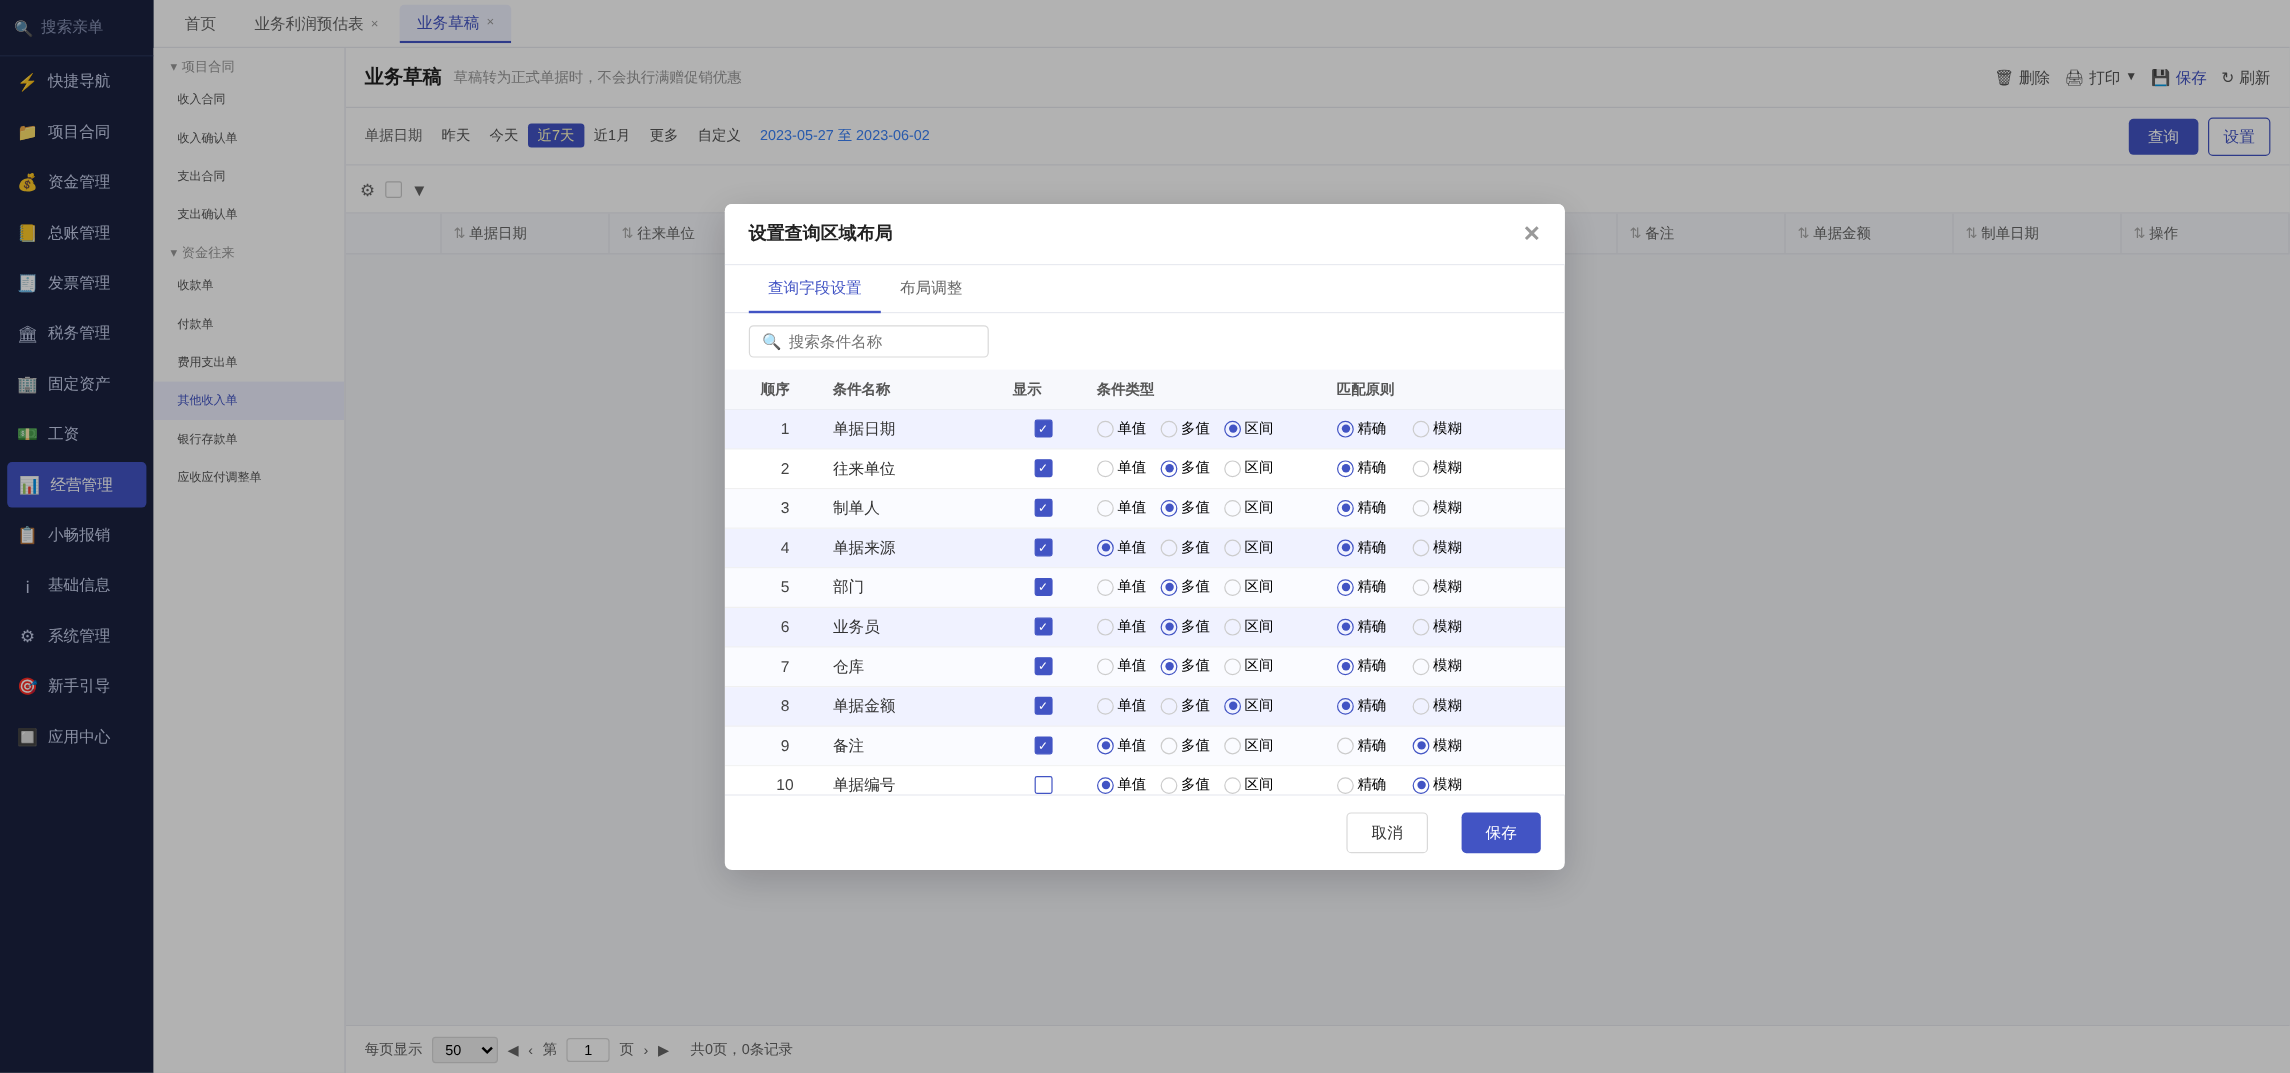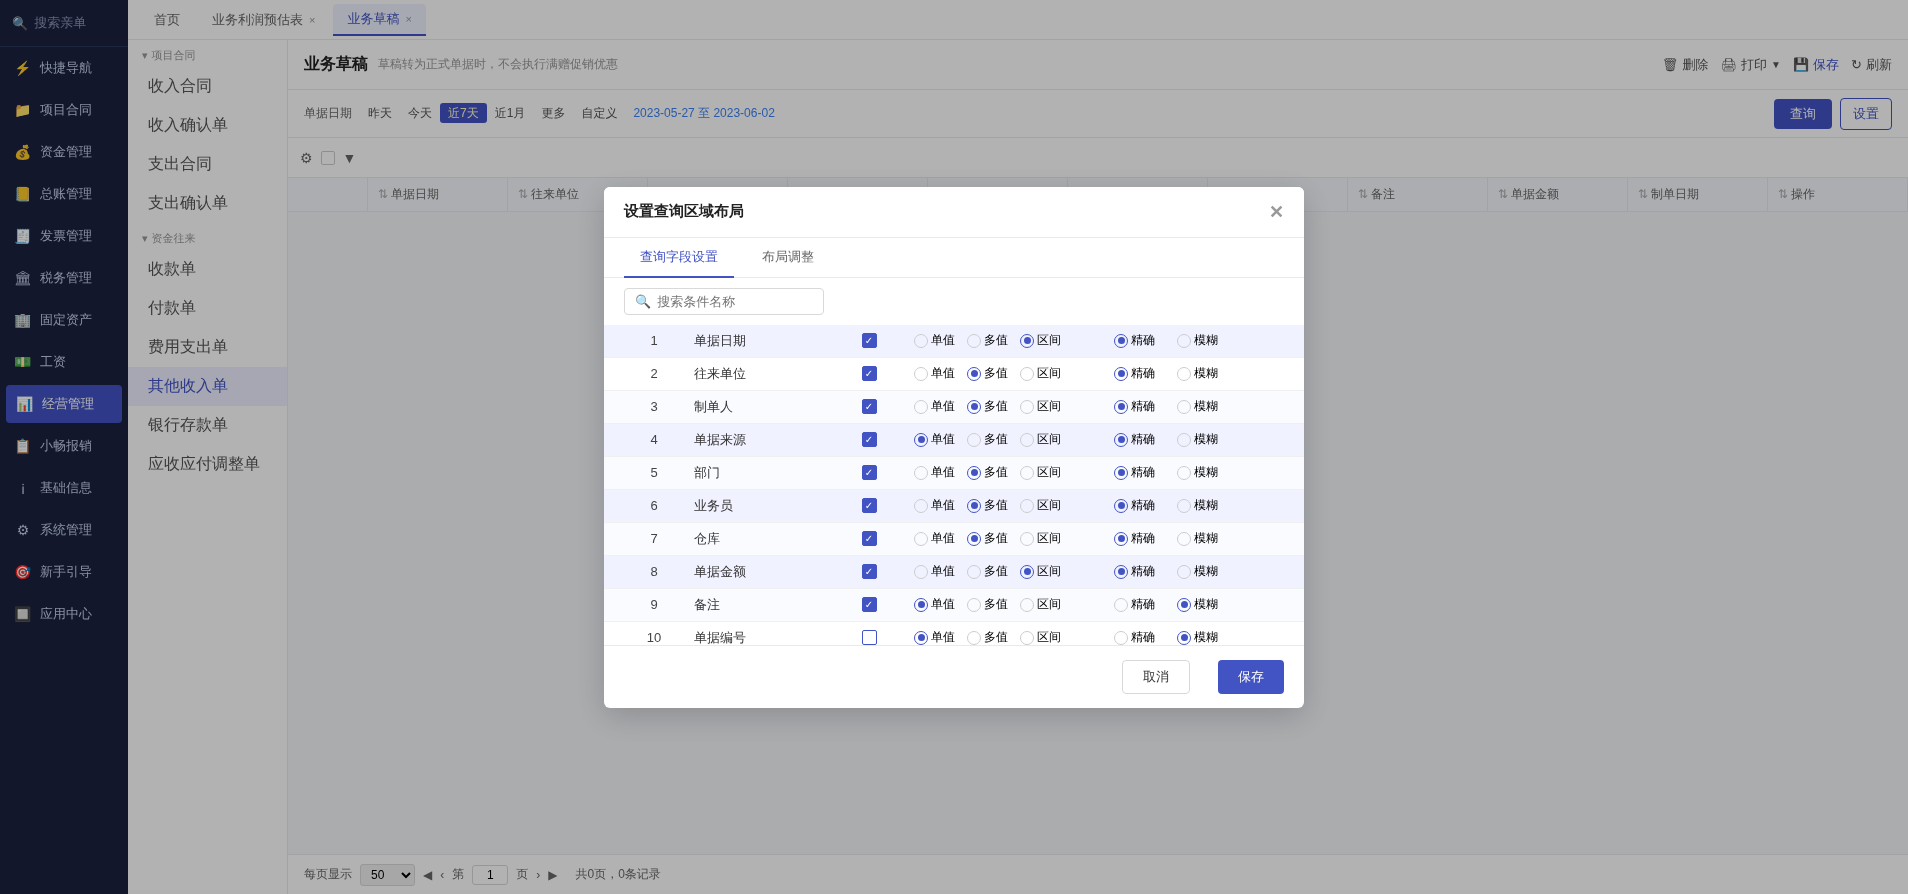--- a/index.html
+++ b/index.html
@@ -48,21 +48,21 @@
     
     .sub-sidebar {
       position: fixed; left: 128px; top: 40px; width: 160px; height: 854px;
       background: #fff; border-right: 1px solid #e8eaf0; overflow-y: auto;
     }
     .sub-sidebar-header {
       padding: 12px 14px; font-size: 13px; font-weight: bold; color: #333;
       display: flex; align-items: center; justify-content: space-between;
       border-bottom: 1px solid #f0f0f0;
     }
-    .sub-item { padding: 9px 20px; font-size: 16px; color: #555; cursor: pointer; }
+    .sub-item { padding: 9px 20px; font-size: 10px; color: #555; cursor: pointer; }
     .sub-item.active { background: #eef0ff; color: #4254c4; }
     .sub-group-label { padding: 8px 14px 4px; font-size: 11px; color: #999; display: flex; align-items: center; gap: 4px; }
     .collapse-icon { font-size: 10px; cursor: pointer; }
 
     
     .main-content {
       position: fixed; left: 288px; top: 40px; right: 0; bottom: 40px;
       background: #f5f6fa;
     }
     .main-topbar {
@@ -102,21 +102,21 @@
       background: #fff; border-radius: 6px; width: 700px;
       box-shadow: 0 8px 32px rgba(0,0,0,0.18);
       overflow: hidden;
     }
     .modal-header {
       background: #fff; padding: 14px 20px; border-bottom: 1px solid #e8eaf0;
       display: flex; align-items: center; justify-content: space-between;
       font-size: 15px; font-weight: bold; color: #222;
     }
     .modal-close { cursor: pointer; color: #999; font-size: 18px; }
-    .modal-tabs { padding: 0 20px; display: flex; gap: 12px; border-bottom: 1px solid #e8eaf0; }
+    .modal-tabs { padding: 0 20px; display: flex; gap: 0; border-bottom: 1px solid #e8eaf0; }
     .modal-tab {
       padding: 10px 16px; font-size: 13px; color: #666; cursor: pointer;
       border-bottom: 2px solid transparent; margin-bottom: -1px;
     }
     .modal-tab.active { color: #4254c4; border-bottom-color: #4254c4; }
     .modal-search { padding: 10px 20px; }
     .search-box {
       display: flex; align-items: center; border: 1px solid #d9d9d9;
       border-radius: 4px; padding: 5px 10px; gap: 6px; width: 200px;
     }
@@ -373,20 +373,27 @@
         <div class="modal-tab active">查询字段设置</div>
         <div class="modal-tab">布局调整</div>
       </div>
     <div class="modal-search">
       <div class="search-box">
         <span style="color:#aaa;">🔍</span>
         <input type="text" placeholder="搜索条件名称" style="">
       </div>
     </div>
 
+    <div class="modal-table-header">
+      <div class="mth order">顺序</div>
+      <div class="mth name">条件名称</div>
+      <div class="mth show">显示</div>
+      <div class="mth type">条件类型</div>
+      <div class="mth match">匹配原则</div>
+    </div>
 
     <div class="modal-body" id="modal-rows-container">
         <div class="modal-row" style="background: rgb(240, 242, 255);">
     <div class="mrd order">1</div>
     <div class="mrd name">单据日期</div>
     <div class="mrd show">
             <div class="checkbox-custom">
               <span class="checkbox-check">✓</span>
             </div>
           </div>

